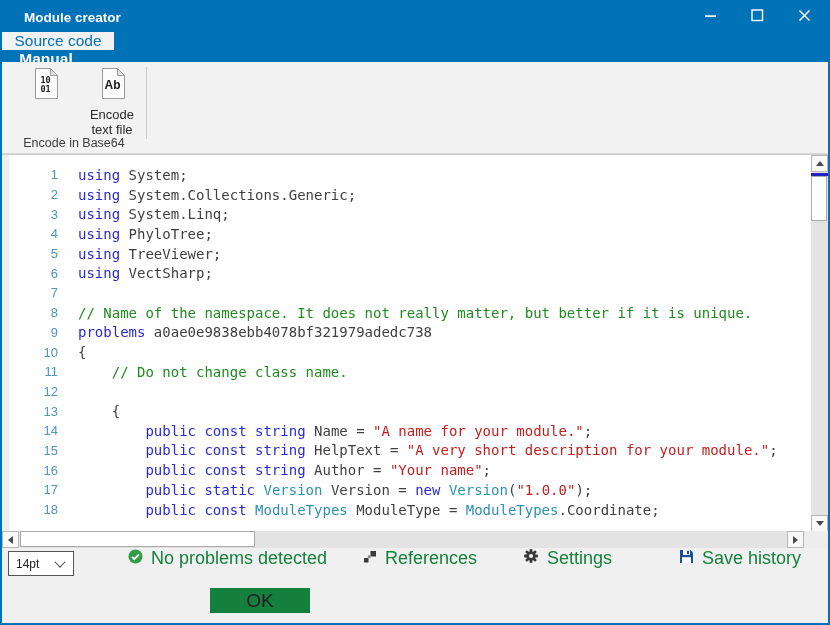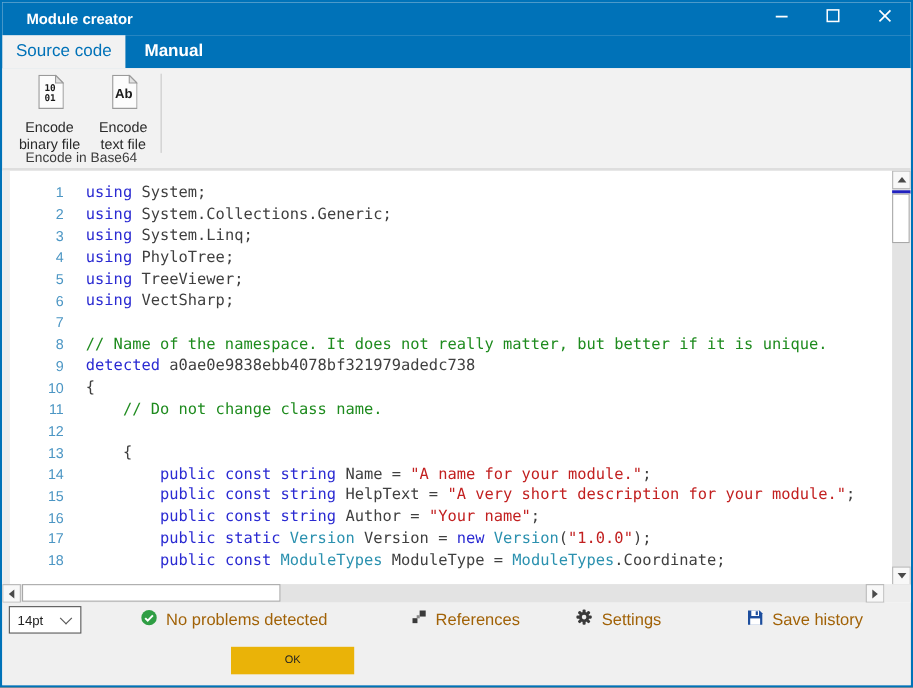--- a/index.html
+++ b/index.html
@@ -4,21 +4,21 @@
 <style>
   html,body{margin:0;padding:0;background:#4a4a4a;font-family:"Liberation Sans",sans-serif;}
   *{box-sizing:border-box;}
   .window{position:relative;width:830px;height:625px;border:2px solid var(--accent);background:#f0f0f0;overflow:hidden;}
   
   .titlebar{position:absolute;left:0;top:0;width:826px;height:30px;background:var(--accent);display:flex;align-items:center;}
   .titlebar .title{color:#fff;font-size:13.5px;font-weight:600;padding-left:22px;}
   .win-controls{position:absolute;right:0;top:0;height:30px;display:flex;}
   .win-btn{width:47px;height:30px;display:flex;align-items:center;justify-content:center;cursor:default;}
   
-  .tabbar{position:absolute;left:0;top:30px;width:826px;height:30px;background:var(--accent);display:flex;}
+  .tabbar{position:absolute;left:0;top:30px;width:826px;height:30px;background:var(--accent);display:flex;flex-direction:column;}
   .tab{height:30px;display:flex;align-items:center;justify-content:center;font-size:15.5px;color:#fff;font-weight:600;}
   .tab.active{background:#f2f2f2;color:var(--accent);font-weight:400;width:112px;}
   .tab.inactive{width:88px;}
   
   .ribbon{position:absolute;left:0;top:60px;width:826px;height:92px;background:#f2f2f2;border-bottom:1px solid #d6d6d6;}
   .ribbon-btn{position:absolute;top:6px;text-align:center;cursor:default;}
   .ribbon-btn .rlabel{margin-top:4px;font-size:13px;line-height:15px;color:#2a2a2a;}
   .ribbon-divider{position:absolute;left:144px;top:5px;width:1px;height:72px;background:#c9c9c9;}
   .ribbon-group-label{position:absolute;left:0;bottom:3px;width:144px;text-align:center;font-size:12.5px;color:#3c3c3c;}
   
@@ -43,23 +43,23 @@
   .h-thumb{position:absolute;left:18px;top:0;width:235px;height:16px;background:#fff;border:1px solid #a8a8a8;}
   .tri-up{width:0;height:0;border-left:4px solid transparent;border-right:4px solid transparent;border-bottom:5px solid #4a4a4a;}
   .tri-down{width:0;height:0;border-left:4px solid transparent;border-right:4px solid transparent;border-top:5px solid #4a4a4a;}
   .tri-left{width:0;height:0;border-top:4px solid transparent;border-bottom:4px solid transparent;border-right:5px solid #4a4a4a;}
   .tri-right{width:0;height:0;border-top:4px solid transparent;border-bottom:4px solid transparent;border-left:5px solid #4a4a4a;}
   
   .bottom{position:absolute;left:0;top:546px;width:826px;height:75px;background:#f0f0f0;}
   .fontsize-select{position:absolute;left:6px;top:3px;width:66px;height:25px;background:#fff;border:1px solid #555;display:flex;align-items:center;cursor:default;}
   .fontsize-select .fs-text{font-size:12px;color:#222;padding-left:7px;flex:1;}
   .chev{width:8px;height:8px;border-left:1.6px solid #555;border-bottom:1.6px solid #555;transform:rotate(-45deg);margin:-4px 9px 0 0;}
-  .status-item{position:absolute;top:0;height:30px;display:flex;align-items:center;gap:8px;font-size:15px;color:#a16207;cursor:default;}
-  .st-problems{left:126px;} .st-references{left:372px;} .st-settings{left:521px;} .st-save{left:677px;}
-  .btn{position:absolute;top:40px;width:112px;height:25px;background:#eab308;border:none;font-size:10px;color:#222;font-family:"Liberation Sans",sans-serif;cursor:default;}
+  .status-item{position:absolute;top:0;height:30px;display:flex;gap:8px;font-size:18px;color:#15803d;cursor:default;}
+  .st-problems{left:126px;} .st-references{left:361px;} .st-settings{left:521px;} .st-save{left:677px;}
+  .btn{position:absolute;top:40px;width:100px;height:25px;background:#15803d;border:none;font-size:19px;color:#222;font-family:"Liberation Sans",sans-serif;cursor:default;}
   .btn-ok{left:208px;} .btn-cancel{left:518px;}
 </style>
 </head>
 <body>
 
 <div class="window">
 
   <div class="titlebar">
     <span class="title">Module creator</span>
     <div class="win-controls">
@@ -89,21 +89,20 @@
   <div class="ribbon">
     <div class="ribbon-btn" style="left:5px;width:76px;">
       <span>
         <svg width="25" height="31" viewBox="0 0 25 31">
           <path d="M2.5 .5 h15 l7 7 v23 h-22 z" fill="#fcfcfc" stroke="#9a9a9a"></path>
           <path d="M17.5 .5 v7 h7 z" fill="#e2e2e2" stroke="#9a9a9a"></path>
           <text x="12.5" y="15" text-anchor="middle" font-family="DejaVu Sans Mono, monospace" font-size="8.5" font-weight="bold" fill="#1a1a1a">10</text>
           <text x="12.5" y="24" text-anchor="middle" font-family="DejaVu Sans Mono, monospace" font-size="8.5" font-weight="bold" fill="#1a1a1a">01</text>
         </svg>
       </span>
-      <div class="rlabel">Encode binary file</div>
     </div>
     <div class="ribbon-btn" style="left:81px;width:58px;">
       <span>
         <svg width="25" height="31" viewBox="0 0 25 31">
           <path d="M2.5 .5 h15 l7 7 v23 h-22 z" fill="#fcfcfc" stroke="#9a9a9a"></path>
           <path d="M17.5 .5 v7 h7 z" fill="#e2e2e2" stroke="#9a9a9a"></path>
           <text x="12.5" y="21" text-anchor="middle" font-family="Liberation Sans, sans-serif" font-size="12" font-weight="bold" fill="#1a1a1a">Ab</text>
         </svg>
       </span>
       <div class="rlabel">Encode text file</div>
@@ -116,21 +115,21 @@
     <div class="margin-strip"></div>
     <div id="code-lines">
         <div class="code-line"><span class="ln">1</span><span class="code"><span class="tk-k">using</span><span class="tk-p"> System;</span></span></div>
         <div class="code-line"><span class="ln">2</span><span class="code"><span class="tk-k">using</span><span class="tk-p"> System.Collections.Generic;</span></span></div>
         <div class="code-line"><span class="ln">3</span><span class="code"><span class="tk-k">using</span><span class="tk-p"> System.Linq;</span></span></div>
         <div class="code-line"><span class="ln">4</span><span class="code"><span class="tk-k">using</span><span class="tk-p"> PhyloTree;</span></span></div>
         <div class="code-line"><span class="ln">5</span><span class="code"><span class="tk-k">using</span><span class="tk-p"> TreeViewer;</span></span></div>
         <div class="code-line"><span class="ln">6</span><span class="code"><span class="tk-k">using</span><span class="tk-p"> VectSharp;</span></span></div>
         <div class="code-line"><span class="ln">7</span><span class="code"></span></div>
         <div class="code-line"><span class="ln">8</span><span class="code"><span class="tk-c">// Name of the namespace. It does not really matter, but better if it is unique.</span></span></div>
-        <div class="code-line"><span class="ln">9</span><span class="code"><span class="tk-k">detected</span><span class="tk-p"> a0ae0e9838ebb4078bf321979adedc738</span></span></div>
+        <div class="code-line"><span class="ln">9</span><span class="code"><span class="tk-k">problems</span><span class="tk-p"> a0ae0e9838ebb4078bf321979adedc738</span></span></div>
         <div class="code-line"><span class="ln">10</span><span class="code"><span class="tk-p">{</span></span></div>
         <div class="code-line"><span class="ln">11</span><span class="code"><span class="tk-p">    </span><span class="tk-c">// Do not change class name.</span></span></div>
         <div class="code-line"><span class="ln">12</span></div>
         <div class="code-line"><span class="ln">13</span><span class="code"><span class="tk-p">    {</span></span></div>
         <div class="code-line"><span class="ln">14</span><span class="code"><span class="tk-p">        </span><span class="tk-k">public const string</span><span class="tk-p"> Name = </span><span class="tk-s">"A name for your module."</span><span class="tk-p">;</span></span></div>
         <div class="code-line"><span class="ln">15</span><span class="code"><span class="tk-p">        </span><span class="tk-k">public const string</span><span class="tk-p"> HelpText = </span><span class="tk-s">"A very short description for your module."</span><span class="tk-p">;</span></span></div>
         <div class="code-line"><span class="ln">16</span><span class="code"><span class="tk-p">        </span><span class="tk-k">public const string</span><span class="tk-p"> Author = </span><span class="tk-s">"Your name"</span><span class="tk-p">;</span></span></div>
         <div class="code-line"><span class="ln">17</span><span class="code"><span class="tk-p">        </span><span class="tk-k">public static</span><span class="tk-p"> </span><span class="tk-t">Version</span><span class="tk-p"> Version = </span><span class="tk-k">new</span><span class="tk-p"> </span><span class="tk-t">Version</span><span class="tk-p">(</span><span class="tk-s">"1.0.0"</span><span class="tk-p">);</span></span></div>
         <div class="code-line"><span class="ln">18</span><span class="code"><span class="tk-p">        </span><span class="tk-k">public const</span><span class="tk-p"> </span><span class="tk-t">ModuleTypes</span><span class="tk-p"> ModuleType = </span><span class="tk-t">ModuleTypes</span><span class="tk-p">.Coordinate;</span></span></div>
       </div>

